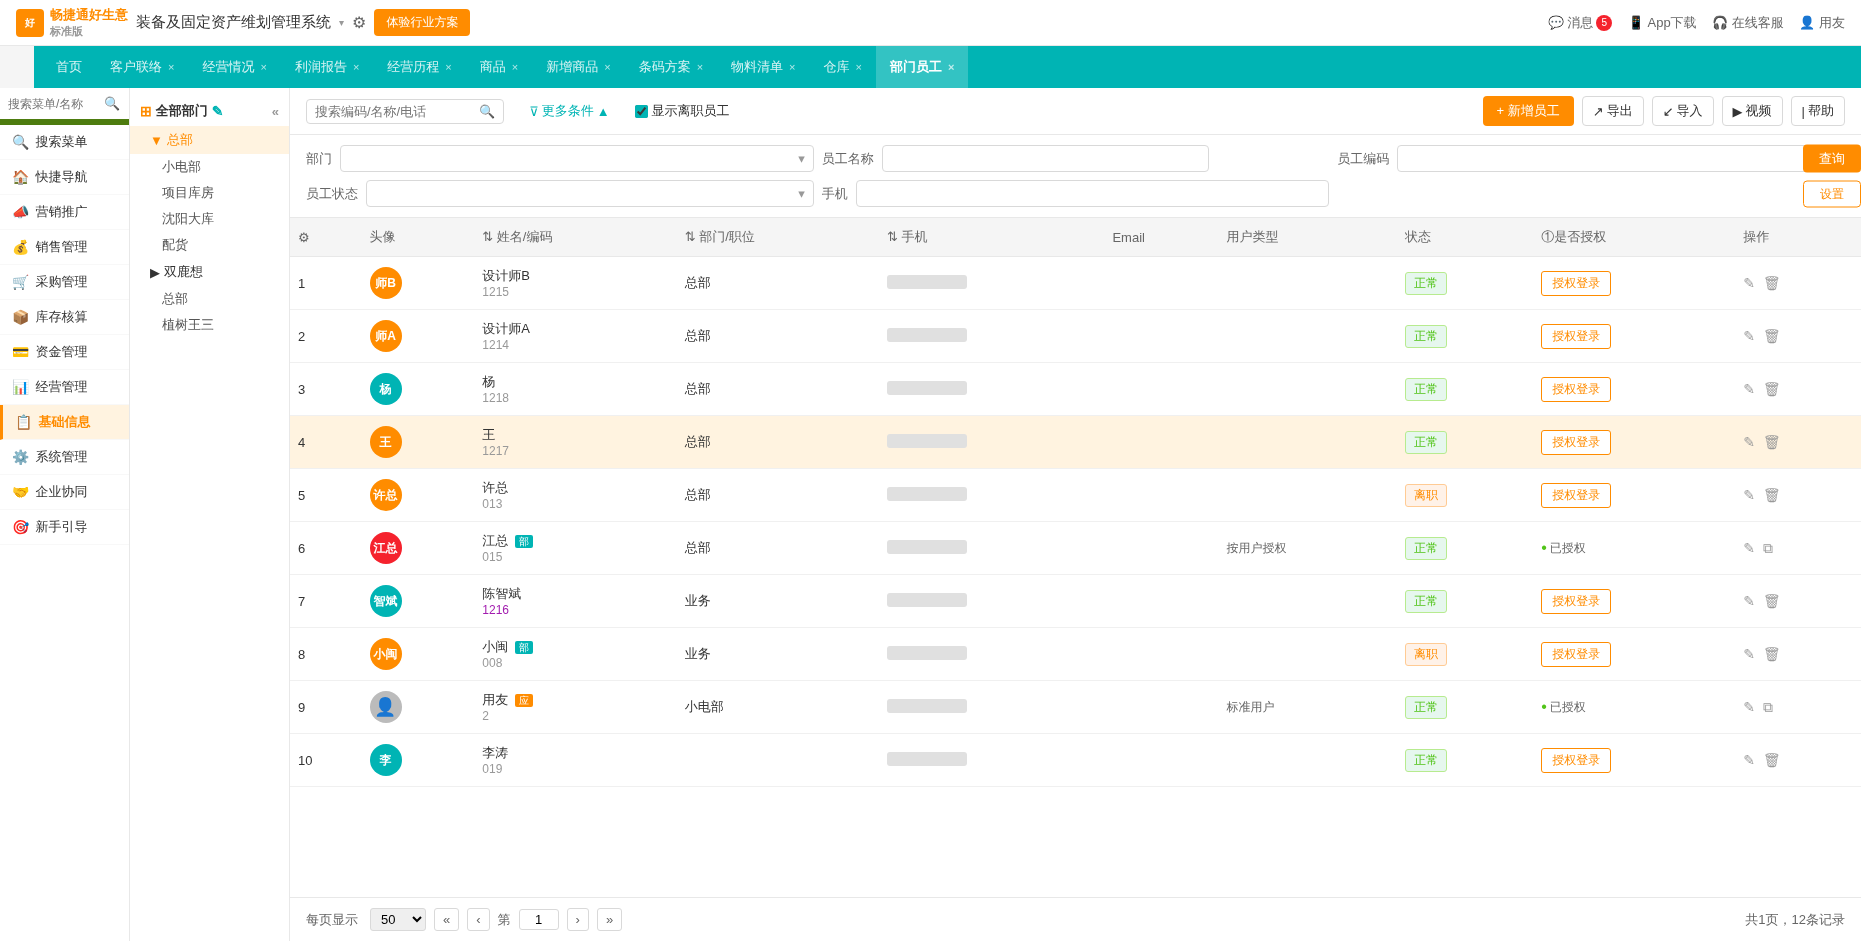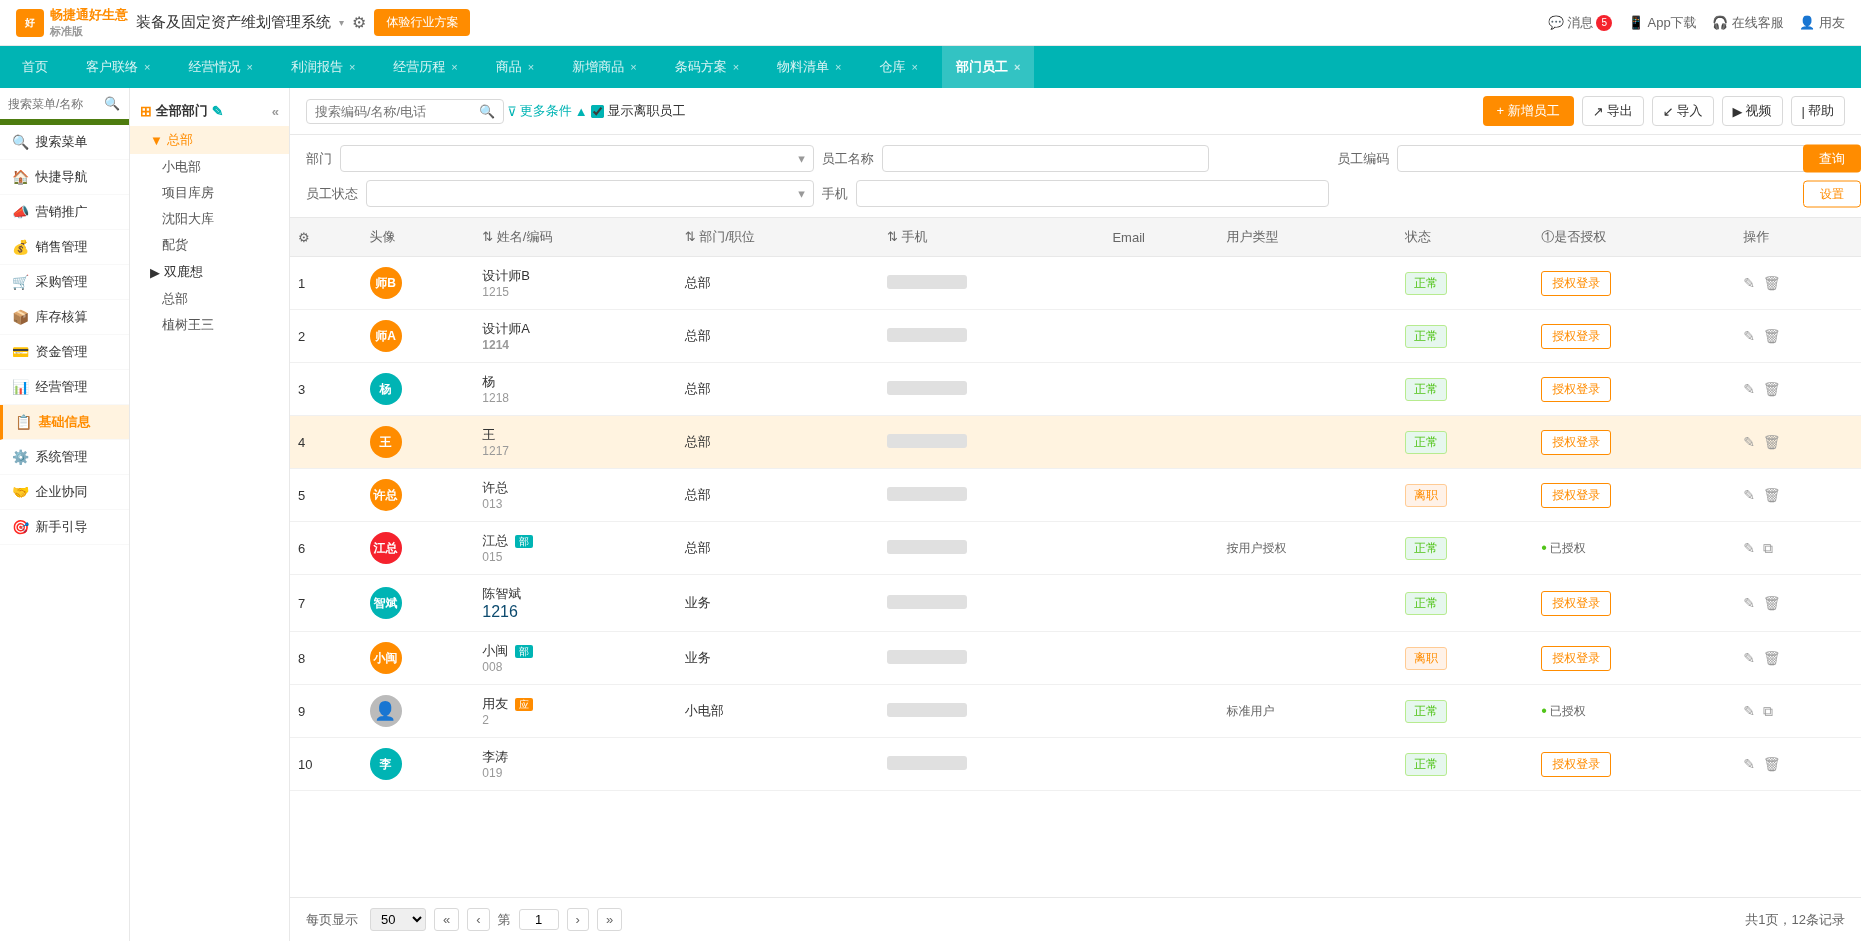--- a/index.html
+++ b/index.html
@@ -18,21 +18,21 @@
     .trial-btn { background: #ff8c00; color: white; border: none; padding: 5px 12px; border-radius: 4px; cursor: pointer; font-size: 12px; }
     .top-bar-right { display: flex; align-items: center; gap: 16px; font-size: 13px; color: #666; }
     .top-bar-right span { cursor: pointer; display: flex; align-items: center; gap: 3px; }
     .badge { background: #f5222d; color: white; border-radius: 50%; width: 16px; height: 16px; font-size: 10px; display: inline-flex; align-items: center; justify-content: center; }
     .gear-icon { color: #666; cursor: pointer; font-size: 16px; }
     .dropdown-arrow { font-size: 10px; color: #999; }
 
     
     .nav-tabs {
       background: #00b4b4; display: flex; align-items: flex-end;
-      height: 42px; padding: 0 8px; gap: 10px; overflow: hidden;
+      height: 42px; padding: 0 8px; gap: 0; overflow: hidden; margin-left: 34px;
     }
     .nav-tab {
       color: rgba(255,255,255,0.85); padding: 0 14px; height: 42px;
       display: flex; align-items: center; cursor: pointer; font-size: 13px;
       white-space: nowrap; position: relative; gap: 4px;
     }
     .nav-tab.active { background: rgba(255,255,255,0.2); color: white; font-weight: bold; }
     .nav-tab .close { font-size: 11px; color: rgba(255,255,255,0.7); margin-left: 2px; }
 
     
@@ -70,21 +70,21 @@
     }
     .dept-tree-item.selected { background: #fff3e0; color: #ff8c00; }
     .dept-sub-item { padding-left: 32px; font-size: 13px; color: #555; cursor: pointer; padding-top: 4px; padding-bottom: 4px; }
 
     
     .content-area { flex: 1; display: flex; flex-direction: column; overflow: hidden; }
 
     
     .toolbar {
       background: white; border-bottom: 1px solid #e8e8e8;
-      padding: 8px 16px; display: flex; align-items: center; gap: 3px; flex-wrap: wrap;
+      padding: 8px 16px; display: flex; align-items: center; gap: 25px; flex-wrap: wrap;
     }
     .search-input-wrap { display: flex; align-items: center; border: 1px solid #d9d9d9; border-radius: 4px; padding: 4px 8px; gap: 4px; }
     .search-input-wrap input { border: none; outline: none; font-size: 13px; width: 160px; }
     .more-filter { display: flex; align-items: center; gap: 3px; color: #00b4b4; cursor: pointer; font-size: 13px; }
     .show-resigned { display: flex; align-items: center; gap: 4px; color: #333; font-size: 13px; cursor: pointer; }
     .show-resigned input[type=checkbox] { accent-color: #00b4b4; }
     .toolbar-right { margin-left: auto; display: flex; align-items: center; gap: 8px; }
     .btn-add { background: #ff8c00; color: white; border: none; padding: 6px 14px; border-radius: 4px; cursor: pointer; font-size: 13px; display: flex; align-items: center; gap: 3px; }
     .btn-outline { background: white; color: #333; border: 1px solid #d9d9d9; padding: 5px 10px; border-radius: 4px; cursor: pointer; font-size: 13px; display: flex; align-items: center; gap: 3px; }
 
@@ -359,21 +359,21 @@
             </td>
           </tr>
 
           <tr>
             <td>2</td>
             <td>
                 <div class="avatar-circle" style="background:#ff8c00;">师A</div>
               </td>
             <td>
               <div>设计师A</div>
-              <div style="color:#999;font-size:12px;font-weight:bold;">1214</div>
+              <div style="color:#999;font-size:12px;">1214</div>
             </td>
             <td>总部</td>
             <td><span class="phone-blur"></span></td>
             <td></td>
             <td></td>
             <td><span class="status-badge status-normal">正常</span></td>
             <td><button class="auth-btn">授权登录</button></td>
             <td>
                 <div class="action-icons">
                   <span class="action-icon">✎</span>
@@ -476,21 +476,21 @@
               </td>
           </tr>
 
           <tr>
             <td>7</td>
             <td>
                 <div class="avatar-circle" style="background:#00b4b4;">智斌</div>
               </td>
             <td>
               <div>陈智斌</div>
-              <div style="color:#0c4a6e;font-size:16px;">1216</div>
+              <div style="color:#a21caf;font-size:12px;">1216</div>
             </td>
             <td>业务</td>
             <td><span class="phone-blur"></span></td>
             <td></td>
             <td></td>
             <td><span class="status-badge status-normal">正常</span></td>
             <td><button class="auth-btn">授权登录</button></td>
             <td>
                 <div class="action-icons">
                   <span class="action-icon">✎</span>

